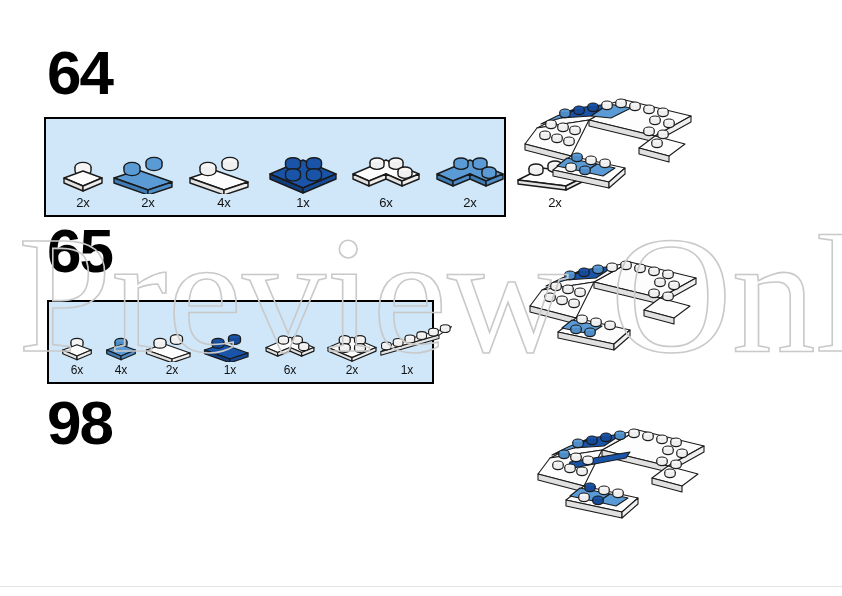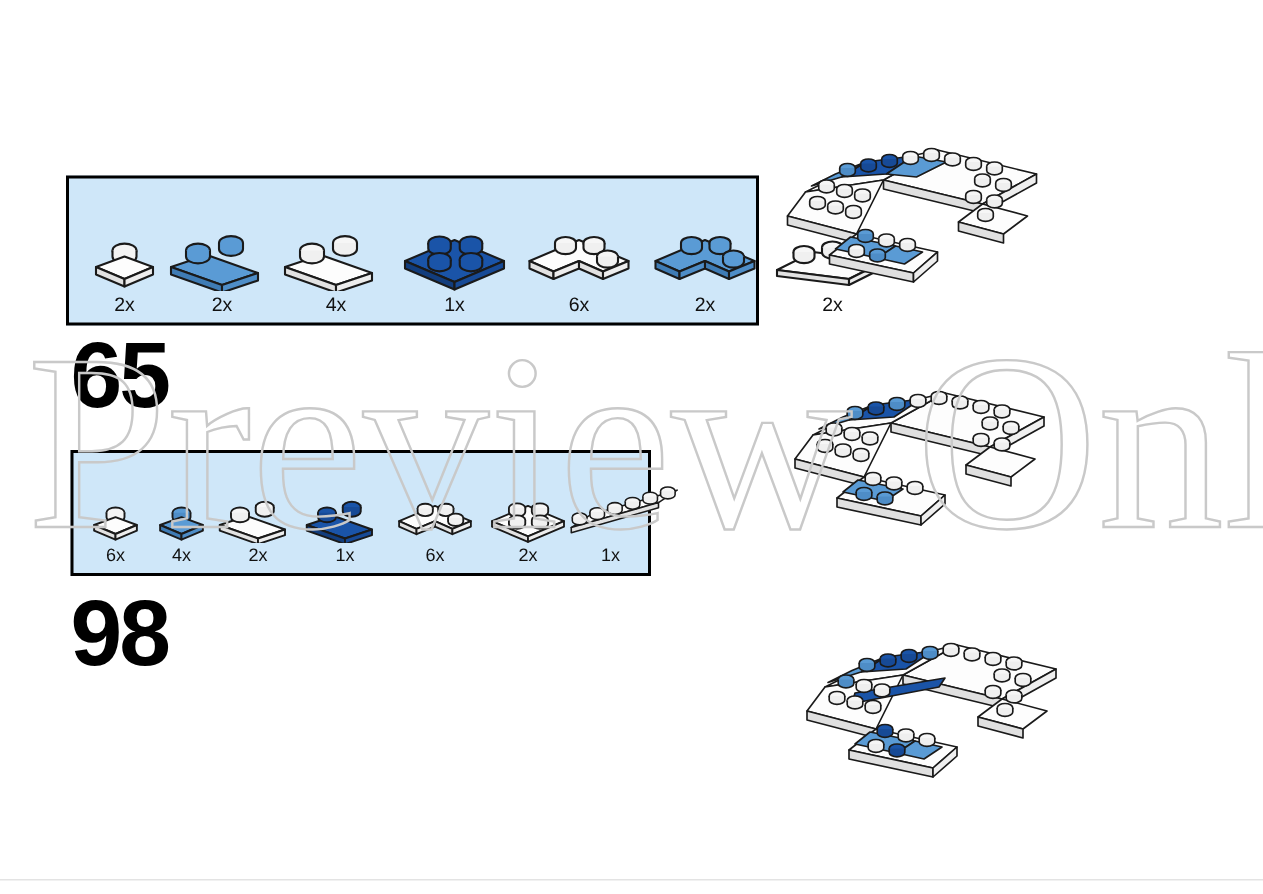--- a/index.html
+++ b/index.html
@@ -56,20 +56,21 @@
     fill:none;
     stroke:#c9c9c9;
     stroke-width:1.6;
   }
 </style>
 </head>
 <body>
 
 <div class="page">
 
+  <div class="step-num" id="step-num-64">64</div>
 
   <div class="callout" id="callout-64">
     <div class="parts-row">
 
       <div class="part-cell" style="left:10px;width:54px;">
         <svg class="part-art" width="50" height="40" viewBox="0 0 50 40">
           <g stroke="#1a1a1a" stroke-width="1.4" stroke-linejoin="round">
             <ellipse cx="25" cy="13" rx="8" ry="4.6" fill="#f4f4f4"></ellipse>
             <path d="M17 13 v4 a8 4.6 0 0 0 16 0 v-4" fill="#f4f4f4"></path>
             <path d="M25 17 L44 24 L25 32 L6 24 Z" fill="#fdfdfd"></path>

